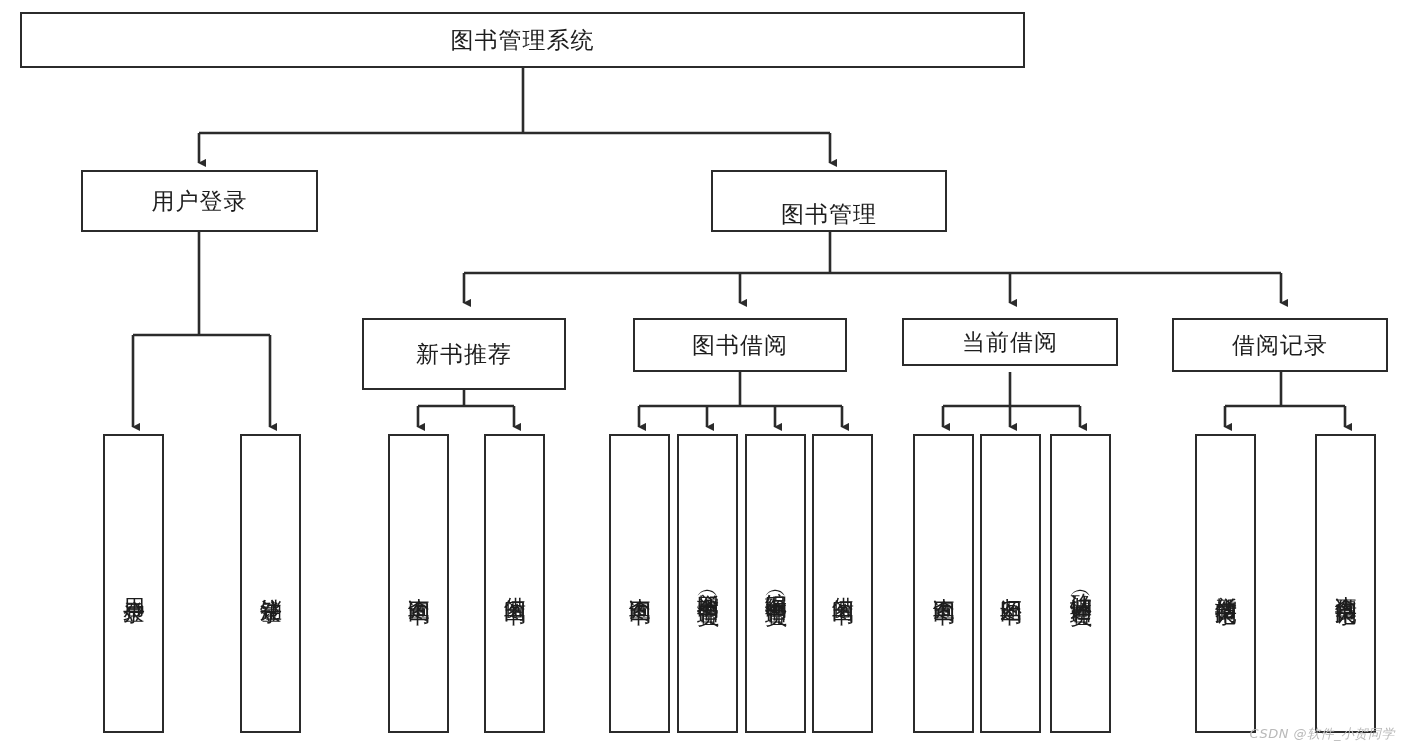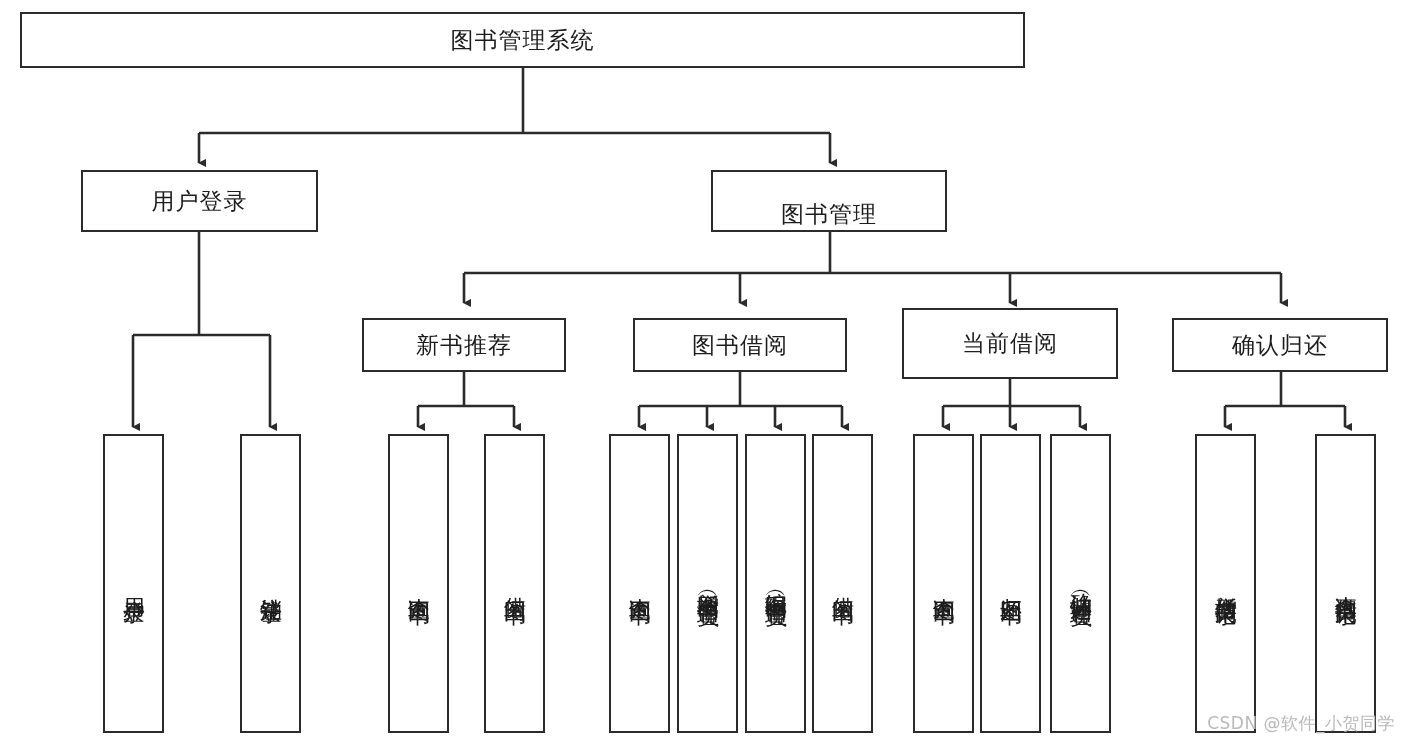--- a/index.html
+++ b/index.html
@@ -52,26 +52,27 @@
     display: block;
     white-space: pre-line;
   }
   .node.vert .label {
     writing-mode: vertical-rl;
     text-orientation: upright;
   }
   #watermark {
     position: absolute;
     right: 10px;
-    bottom: 12px;
-    font-size: 17px;
+    bottom: 4px;
+    font-size: 13px;
     color: #b9b9b9;
     letter-spacing: 0.5px;
     z-index: 3;
     white-space: nowrap;
+    font-style: italic;
   }
 </style>
 </head>
 <body>
 
 <div id="canvas">
 
   <svg id="edges" viewBox="0 0 1405 747" xmlns="http://www.w3.org/2000/svg">
     <defs>
       <marker id="arrow" markerWidth="9" markerHeight="9" refX="4.5" refY="7.4" orient="auto" markerUnits="userSpaceOnUse">
@@ -126,31 +127,31 @@
     <span class="label">图书管理系统</span>
   </div>
 
   <div class="node horiz" style="left:81px; top:170px; width:237px; height:62px;">
     <span class="label">用户登录</span>
   </div>
   <div class="node horiz" style="left:711px; top:170px; width:236px; height:62px;align-items:flex-end;">
     <span class="label">图书管理</span>
   </div>
 
-  <div class="node horiz" style="left:362px; top:318px; width:204px; height:54px;">
+  <div class="node horiz" style="left:362px; top:318px; width:204px; height:72px;">
     <span class="label">新书推荐</span>
   </div>
   <div class="node horiz" style="left:633px; top:318px; width:214px; height:54px;text-align:center;">
     <span class="label">图书借阅</span>
   </div>
-  <div class="node horiz" style="left:902px; top:308px; width:216px; height:71px;">
+  <div class="node horiz" style="left:902px; top:318px; width:216px; height:48px;">
     <span class="label">当前借阅</span>
   </div>
   <div class="node horiz" style="left:1172px; top:318px; width:216px; height:54px;">
-    <span class="label">确认归还</span>
+    <span class="label">借阅记录</span>
   </div>
 
   <div class="node vert" style="left:103px; top:434px; width:61px; height:299px;">
     <span class="label">用户登录</span>
   </div>
   <div class="node vert" style="left:240px; top:434px; width:61px; height:299px;">
     <span class="label">注销登录</span>
   </div>
 
   <div class="node vert" style="left:388px; top:434px; width:61px; height:299px;">

